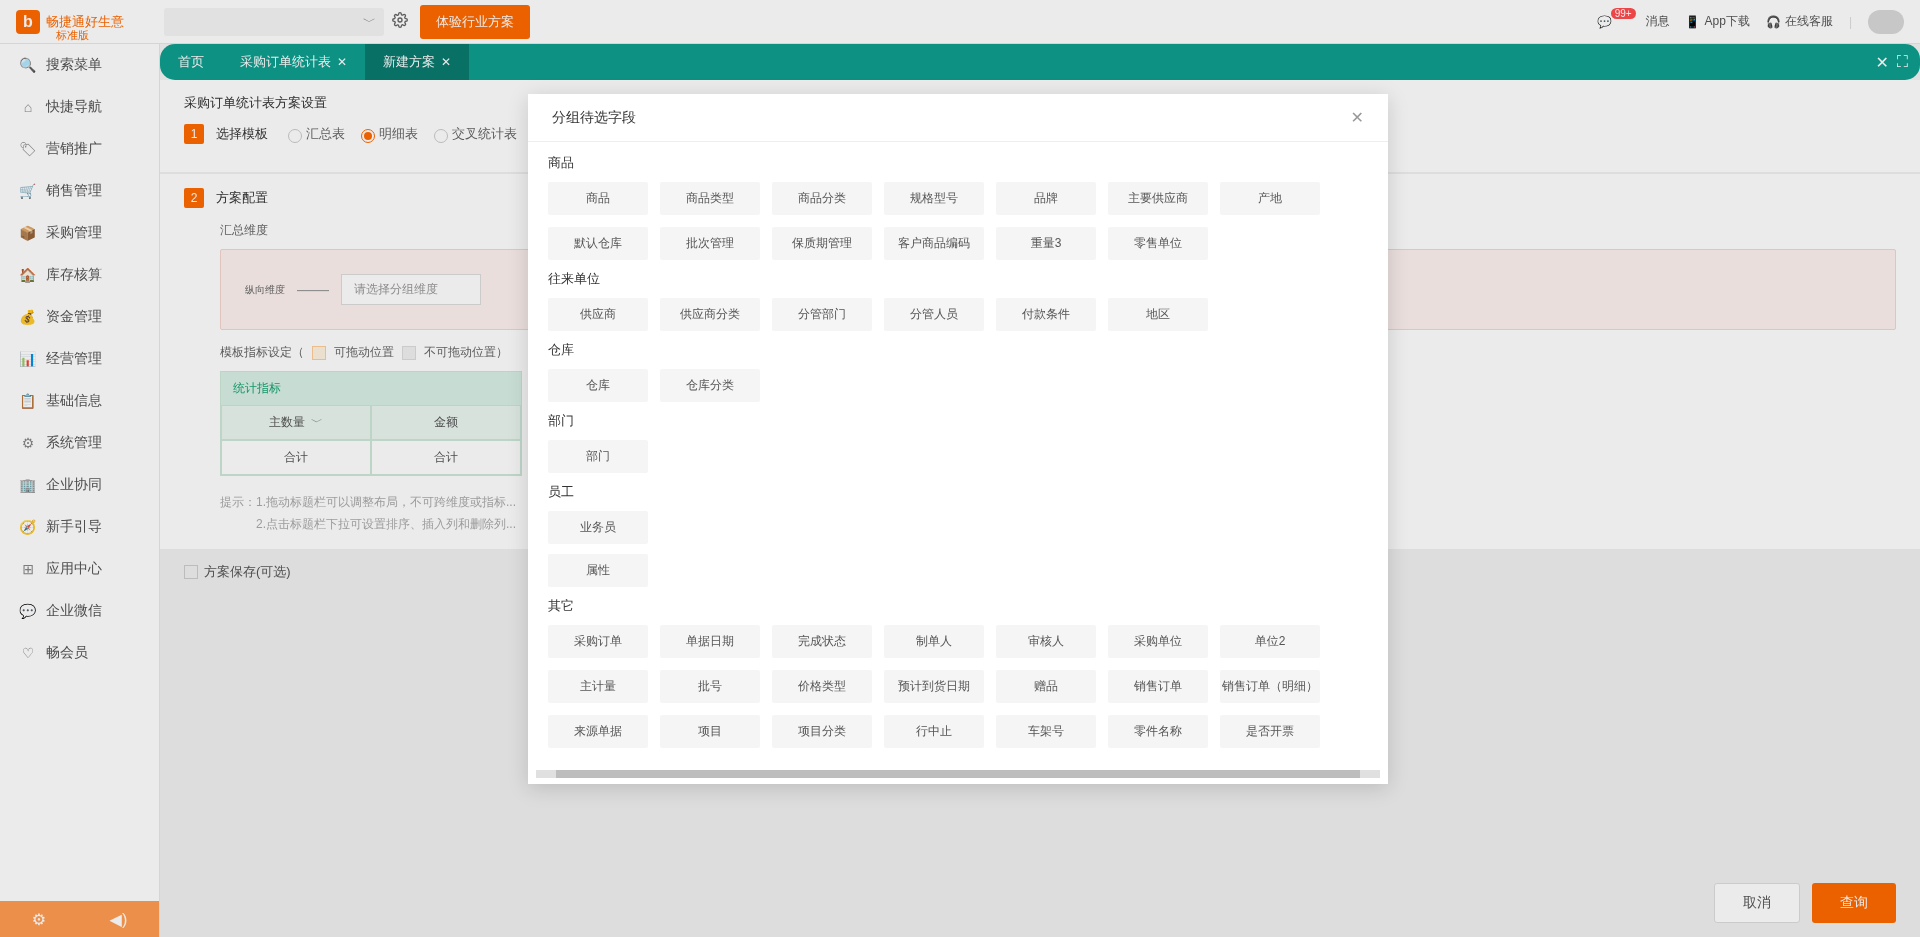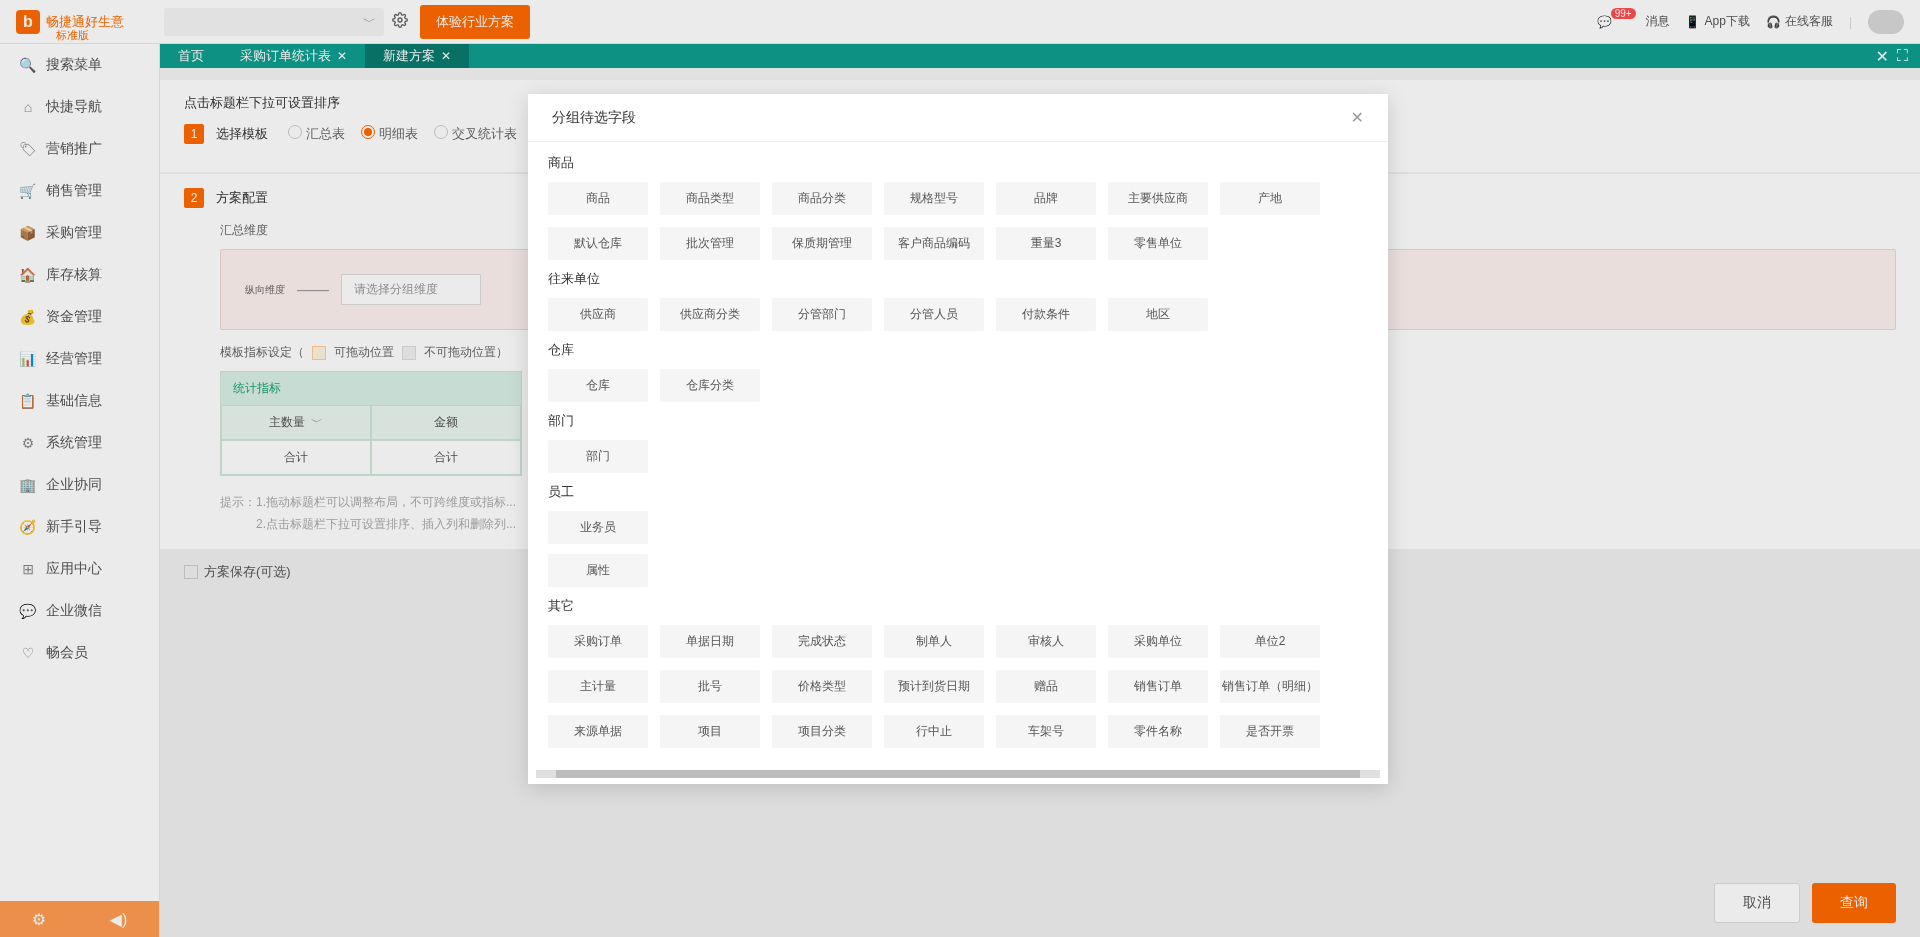--- a/index.html
+++ b/index.html
@@ -20,36 +20,36 @@
 .badge { background: #ff4d4f; color: #fff; border-radius: 8px; padding: 0 4px; font-size: 10px; position: relative; top: -8px; left: -6px; }
 .avatar { width: 36px; height: 24px; background: #d8d8d8; border-radius: 12px; }
 
 
 .sidebar { position: absolute; left: 0; top: 44px; bottom: 0; width: 160px; background: #fff; border-right: 1px solid #e8e8e8; }
 .sidebar-item { display: flex; align-items: center; padding: 12px 20px; color: #555; font-size: 14px; cursor: pointer; gap: 10px; }
 .sidebar-icon { width: 16px; height: 16px; display: inline-flex; align-items: center; justify-content: center; color: #888; }
 .sidebar-footer { position: absolute; bottom: 0; left: 0; right: 0; height: 36px; background: #ff9c52; display: flex; align-items: center; justify-content: space-around; color: #fff; }
 
 
-.tabs { position: absolute; left: 160px; top: 44px; right: 0; height: 24px; background: #0e9e8f; display: flex; align-items: center; }
+.tabs { position: absolute; left: 160px; top: 44px; right: 0; height: 36px; background: #0e9e8f; display: flex; align-items: center; border-radius: 15px; }
 .tab { padding: 0 18px; height: 100%; display: flex; align-items: center; color: #fff; font-size: 13px; cursor: pointer; gap: 6px; }
 .tab.active { background: #0a7a6e; }
 .tab-close { font-size: 12px; cursor: pointer; }
 .tabs-right { margin-left: auto; display: flex; gap: 8px; padding-right: 12px; color: #fff; }
 
 
 .main { position: absolute; left: 160px; top: 80px; right: 0; bottom: 0; background: #f0f0f0; padding: 0; overflow: auto; }
 .content-panel { background: #fff; margin: 0; padding: 14px 24px; }
 .panel-title { font-size: 13px; color: #333; margin-bottom: 12px; }
 
 .step-row { display: flex; align-items: center; gap: 12px; margin-bottom: 14px; }
 .step-badge { background: #ff6a00; color: #fff; width: 20px; height: 20px; display: inline-flex; align-items: center; justify-content: center; font-size: 12px; border-radius: 2px; }
 .step-label { font-size: 13px; color: #333; }
 .radio-group { display: flex; align-items: center; gap: 16px; margin-left: 8px; }
-.radio-item { display: flex; align-items: flex-start; gap: 4px; font-size: 13px; color: #666; cursor: pointer; }
+.radio-item { display: flex; align-items: flex-end; gap: 4px; font-size: 13px; color: #666; cursor: pointer; }
 .radio-circle { width: 14px; height: 14px; border: 1px solid #ccc; border-radius: 50%; display: inline-flex; align-items: center; justify-content: center; }
 .radio-circle.checked { border-color: #ff6a00; }
 .radio-circle.checked::after { content: ""; width: 8px; height: 8px; background: #ff6a00; border-radius: 50%; }
 
 .config-section { margin-left: 36px; }
 .section-label { font-size: 12px; color: #666; margin-bottom: 10px; }
 .dimension-box { background: #fdf1ef; border: 1px solid #f5d5cf; padding: 24px; border-radius: 2px; margin-bottom: 14px; }
 .dim-row { display: flex; align-items: center; gap: 12px; }
 .dim-label { font-size: 10px; color: #666; }
 .dim-line { color: #999; }
@@ -213,21 +213,21 @@
       </div>
     </div>
   <div class="tabs-right">
     <span>✕</span>
     <span>⛶</span>
   </div>
 </div>
 
 <div class="main">
   <div class="content-panel">
-    <div class="panel-title">点击标题栏下拉可设置排序</div>
+    <div class="panel-title">采购订单统计表方案设置</div>
     <div class="step-row">
       <span class="step-badge">1</span>
       <span class="step-label">选择模板</span>
       <div class="radio-group" id="template-radios">
           <div class="radio-item">
             <span class="radio-circle"></span>
             <span>汇总表</span>
           </div>
           <div class="radio-item">
             <span class="radio-circle checked"></span>

